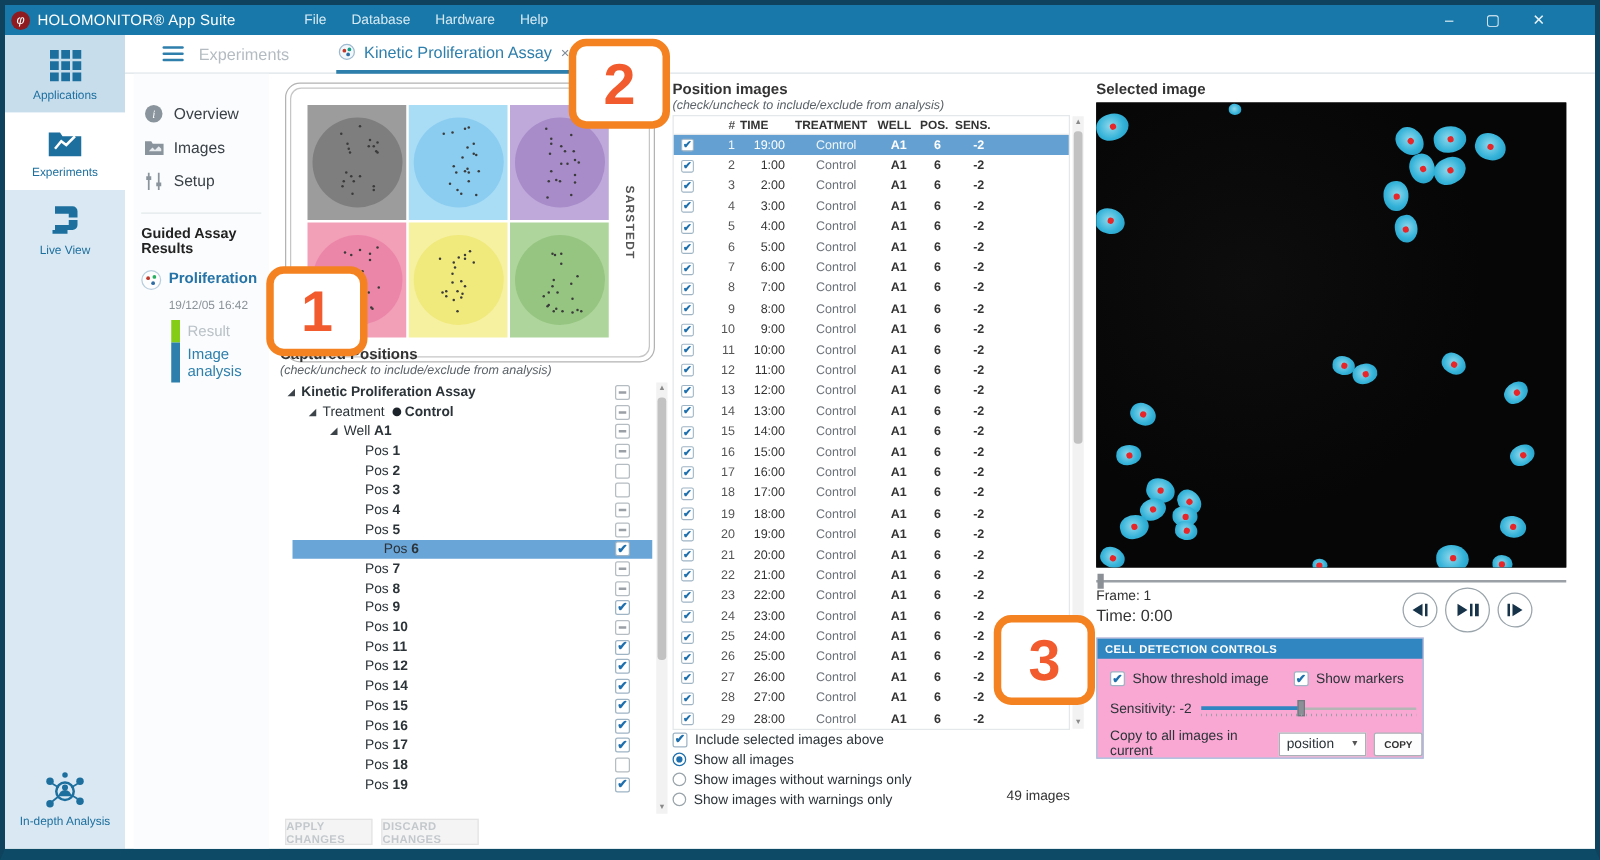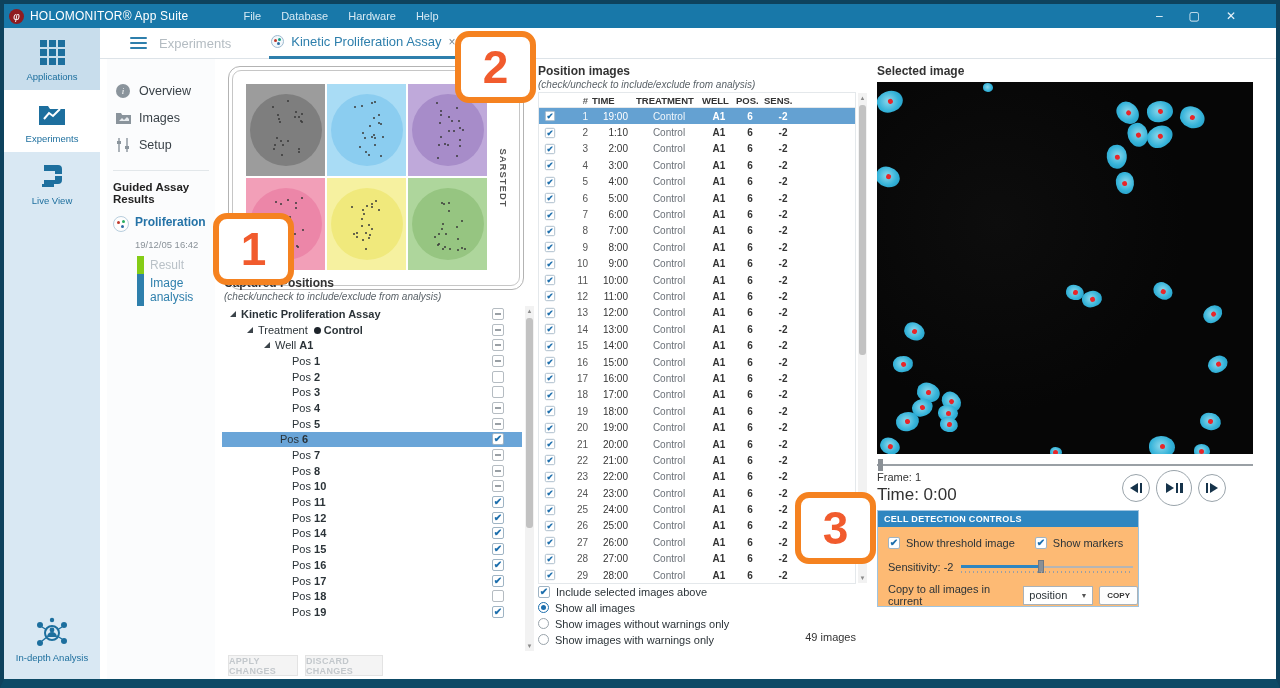--- a/index.html
+++ b/index.html
@@ -133,32 +133,32 @@
   .viewer { position:absolute; left:777px; top:54px; width:376px; height:372px; background:#060606;
             background-image:radial-gradient(circle at 32% 38%, #0d0d0d 0%, #060606 55%); overflow:hidden; }
   .cell { position:absolute; background:radial-gradient(circle at 45% 45%, #8ed8ec 0%, #35b3d9 55%, #1f94bd 100%);
           border-radius:46% 54% 50% 48%; }
   .cell .m { position:absolute; left:50%; top:50%; width:5px; height:5px; margin:-2.5px 0 0 -2.5px;
              background:#e8262a; border-radius:50%; }
   .vslider { position:absolute; left:777px; top:431px; width:376px; height:12px; }
   .vslider .track { position:absolute; top:5px; left:0; right:0; height:2px; background:#9aa0a5; }
   .vslider .vthumb { position:absolute; left:1px; top:0; width:5px; height:12px; background:#8a9096; }
   .frame-lbl { position:absolute; left:777px; top:443px; font-size:11px; color:#333; }
-  .time-lbl  { position:absolute; left:777px; top:457px; font-size:17px; color:#333; }
+  .time-lbl  { position:absolute; left:777px; top:457px; font-size:13px; color:#333; }
   .playbar { position:absolute; left:1022px; top:442px; display:flex; align-items:center; gap:6px; }
   .pbtn { border-radius:50%; background:#fff; border:1px solid #9aa4ab; display:flex; align-items:center;
           justify-content:center; gap:2px; }
   .pbtn.small { width:28px; height:28px; }
   .pbtn.big { width:36px; height:36px; }
   .tri-r { width:0; height:0; border-top:5px solid transparent; border-bottom:5px solid transparent; border-left:8px solid #16334a; }
   .tri-l { width:0; height:0; border-top:5px solid transparent; border-bottom:5px solid transparent; border-right:8px solid #16334a; }
   .bar { width:2.5px; height:10px; background:#16334a; }
 
   
-  .cdc { position:absolute; left:777px; top:482px; width:262px; height:97px; border:1px solid #9fc4e0; background:#fdba74; }
+  .cdc { position:absolute; left:777px; top:482px; width:262px; height:97px; border:1px solid #9fc4e0; background:#f9a8d4; }
   .cdc-head { height:16px; background:#2f86c0; color:#fff; font-size:9px; font-weight:bold;
               display:flex; align-items:center; padding-left:6px; letter-spacing:.3px; }
   .cdc-row1 { display:flex; align-items:flex-start; gap:6px; margin:10px 0 0 10px; font-size:11px; color:#2b3338; }
   .cdc-row1 .second { margin-left:14px; }
   .cdc-sens { display:flex; align-items:center; margin:11px 0 0 10px; font-size:11px; color:#2b3338; }
   .sens-slider { position:relative; width:172px; height:14px; margin-left:8px; }
   .sens-slider .t1 { position:absolute; top:5px; left:0; width:46%; height:3px; background:#2f86c0; }
   .sens-slider .t2 { position:absolute; top:6px; left:46%; right:0; height:1.5px; background:#b5b5b5; }
   .sens-slider .th { position:absolute; left:calc(46% - 3px); top:0; width:6px; height:13px; background:#8a9096; border:1px solid #707880; }
   .sens-slider .ticks { position:absolute; top:11px; left:0; right:0; height:2px;
@@ -501,34 +501,39 @@
         <div class="trow-tree" style="padding-left: 59px;">
           <span style="width: 11px; display: inline-block;"></span>
           <span class="tlabel">Pos <b>4</b></span>
           <span class="cb tree-cb dash"></span>
         </div>
         <div class="trow-tree" style="padding-left: 59px;">
           <span style="width: 11px; display: inline-block;"></span>
           <span class="tlabel">Pos <b>5</b></span>
           <span class="cb tree-cb dash"></span>
         </div>
-        <div class="trow-tree sel" style="padding-left: 47px;">
+        <div class="trow-tree sel" style="padding-left: 62px; margin-left: 12px;">
           <span style="width: 11px; display: inline-block;"></span>
           <span class="tlabel">Pos <b>6</b></span>
           <span class="cb tree-cb checked"></span>
         </div>
         <div class="trow-tree" style="padding-left: 59px;">
           <span style="width: 11px; display: inline-block;"></span>
           <span class="tlabel">Pos <b>7</b></span>
           <span class="cb tree-cb dash"></span>
         </div>
         <div class="trow-tree" style="padding-left: 59px;">
           <span style="width: 11px; display: inline-block;"></span>
           <span class="tlabel">Pos <b>8</b></span>
           <span class="cb tree-cb dash"></span>
+        </div>
+        <div class="trow-tree" style="padding-left: 59px;">
+          <span style="width: 11px; display: inline-block;"></span>
+          <span class="tlabel">Pos <b>9</b></span>
+          <span class="cb tree-cb checked"></span>
         </div>
         <div class="trow-tree" style="padding-left: 59px;">
           <span style="width: 11px; display: inline-block;"></span>
           <span class="tlabel">Pos <b>10</b></span>
           <span class="cb tree-cb dash"></span>
         </div>
         <div class="trow-tree" style="padding-left: 59px;">
           <span style="width: 11px; display: inline-block;"></span>
           <span class="tlabel">Pos <b>11</b></span>
           <span class="cb tree-cb checked"></span>
@@ -597,21 +602,21 @@
             <div class="c-time">19:00</div>
             <div class="c-treat">Control</div>
             <div class="c-bold">A1</div>
             <div class="c-bold">6</div>
             <div class="c-bold">-2</div>
             <div class=""></div>
           </div>
           <div class="pi-grid pi-row">
             <div><span class="cb checked"></span></div>
             <div class="c-n">2</div>
-            <div class="c-time">1:10</div>
+            <div class="c-time">1:00</div>
             <div class="c-treat">Control</div>
             <div class="c-bold">A1</div>
             <div class="c-bold">6</div>
             <div class="c-bold">-2</div>
             <div class=""></div>
           </div>
           <div class="pi-grid pi-row">
             <div><span class="cb checked"></span></div>
             <div class="c-n">3</div>
             <div class="c-time">2:00</div>

